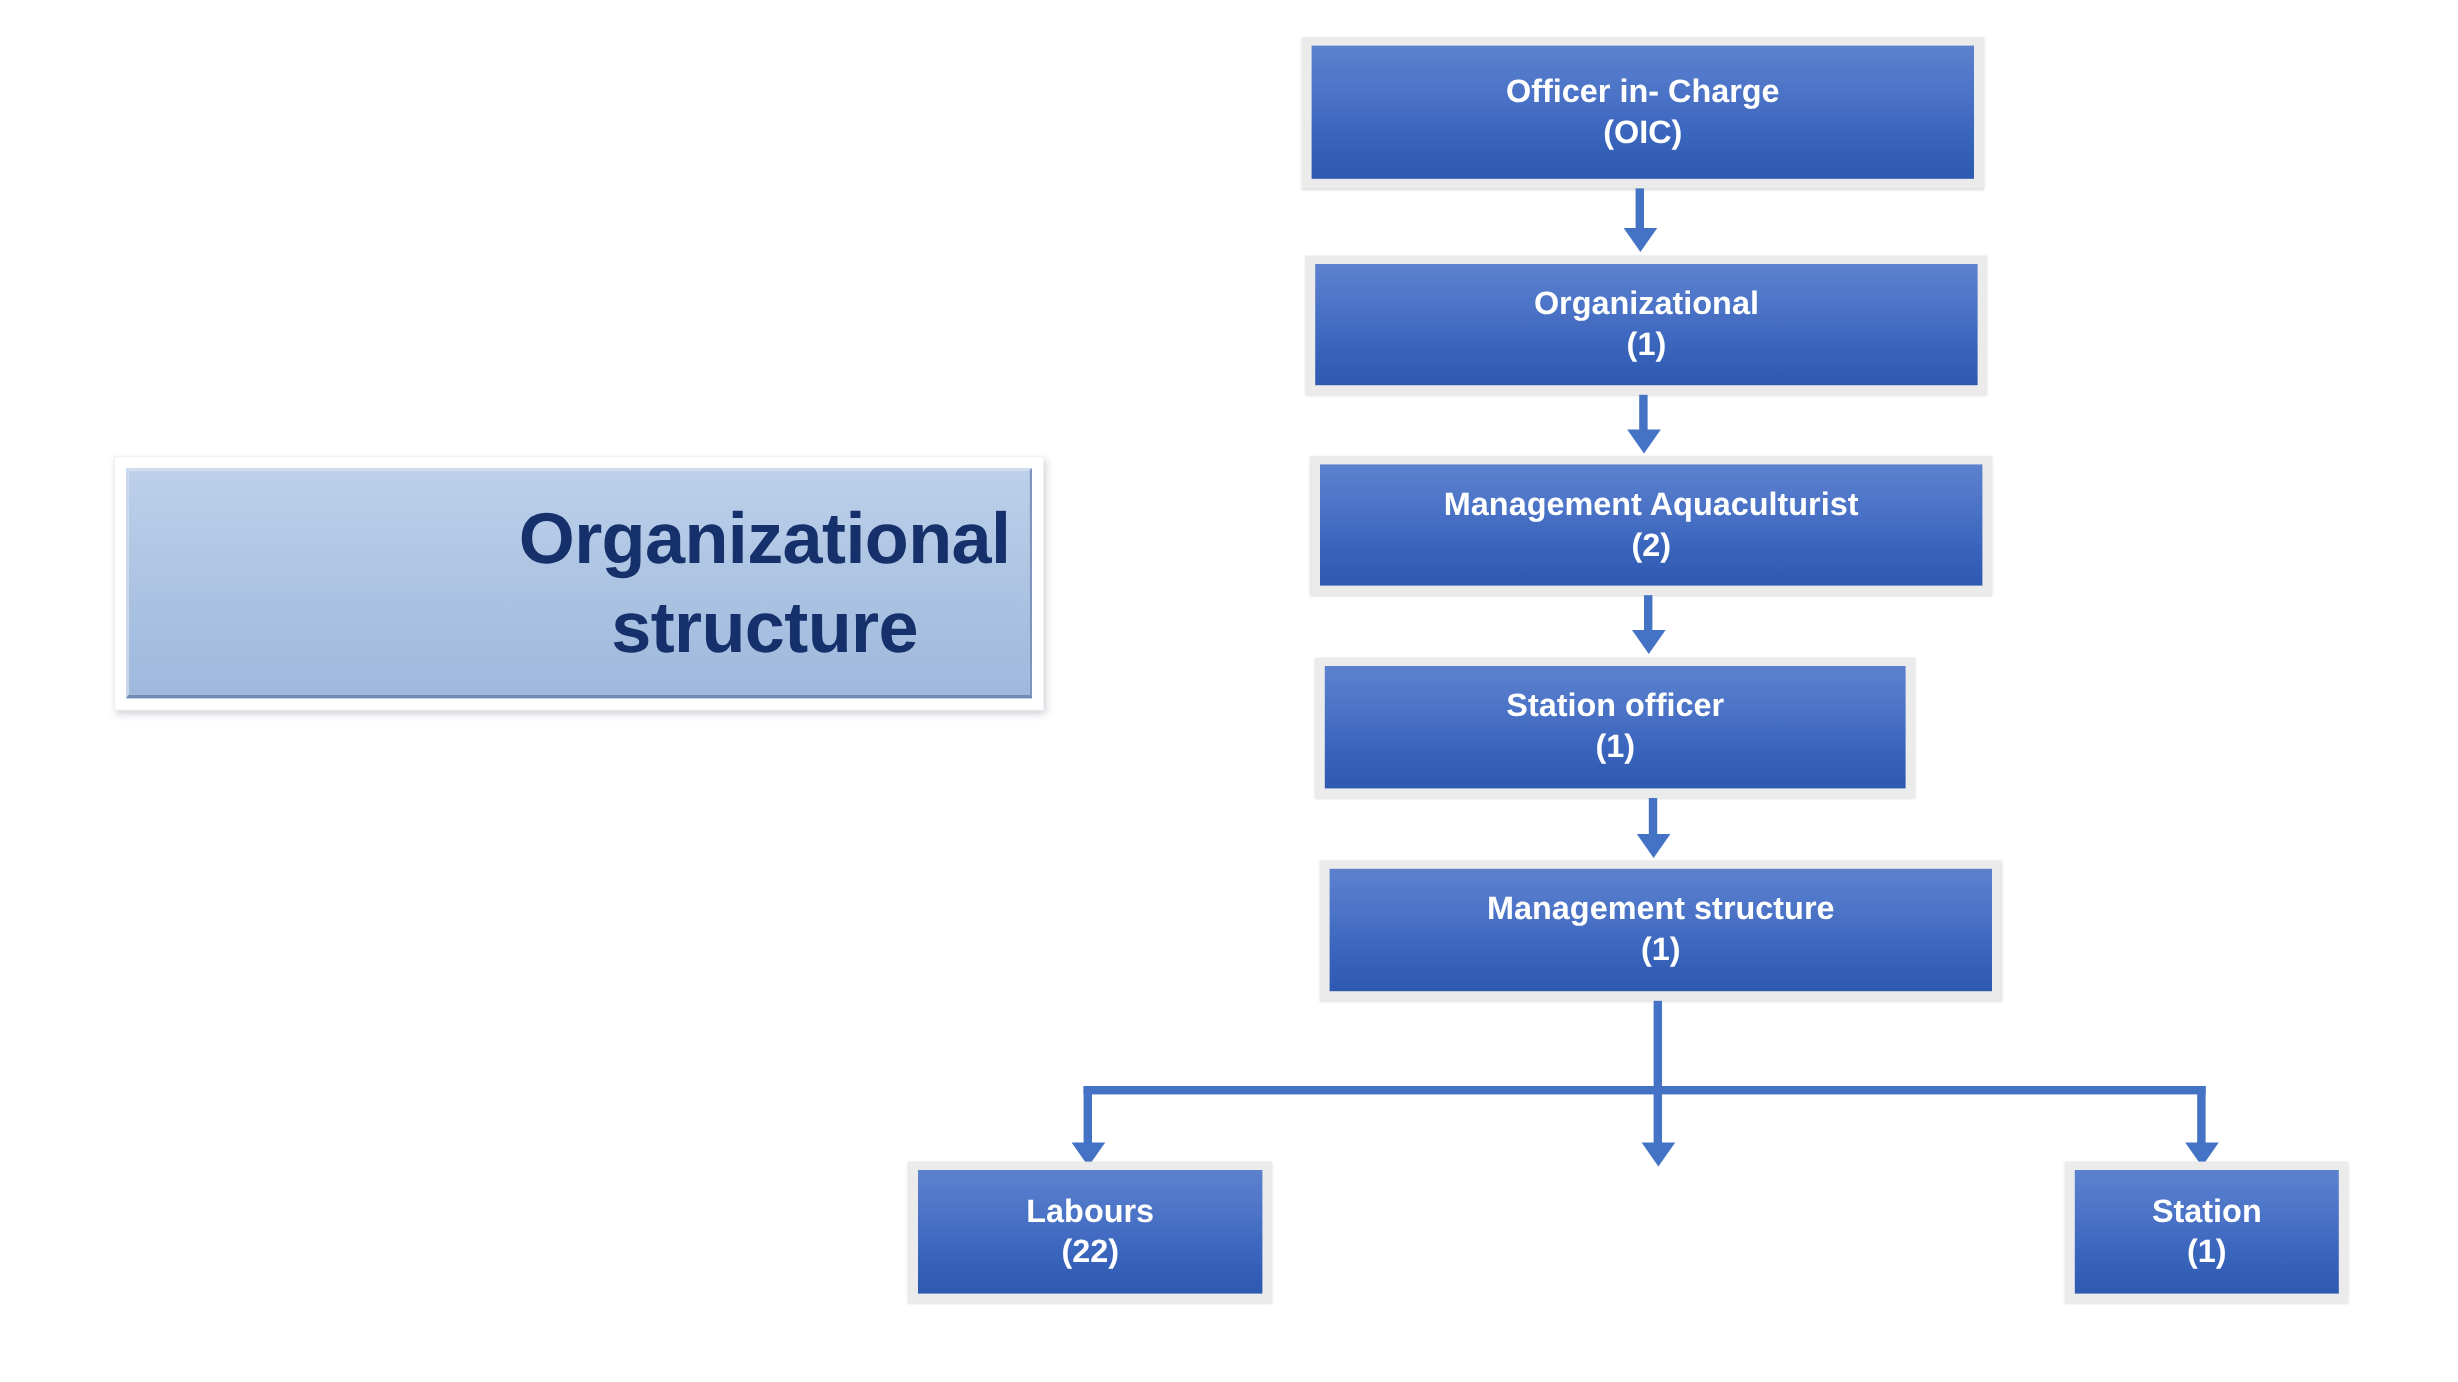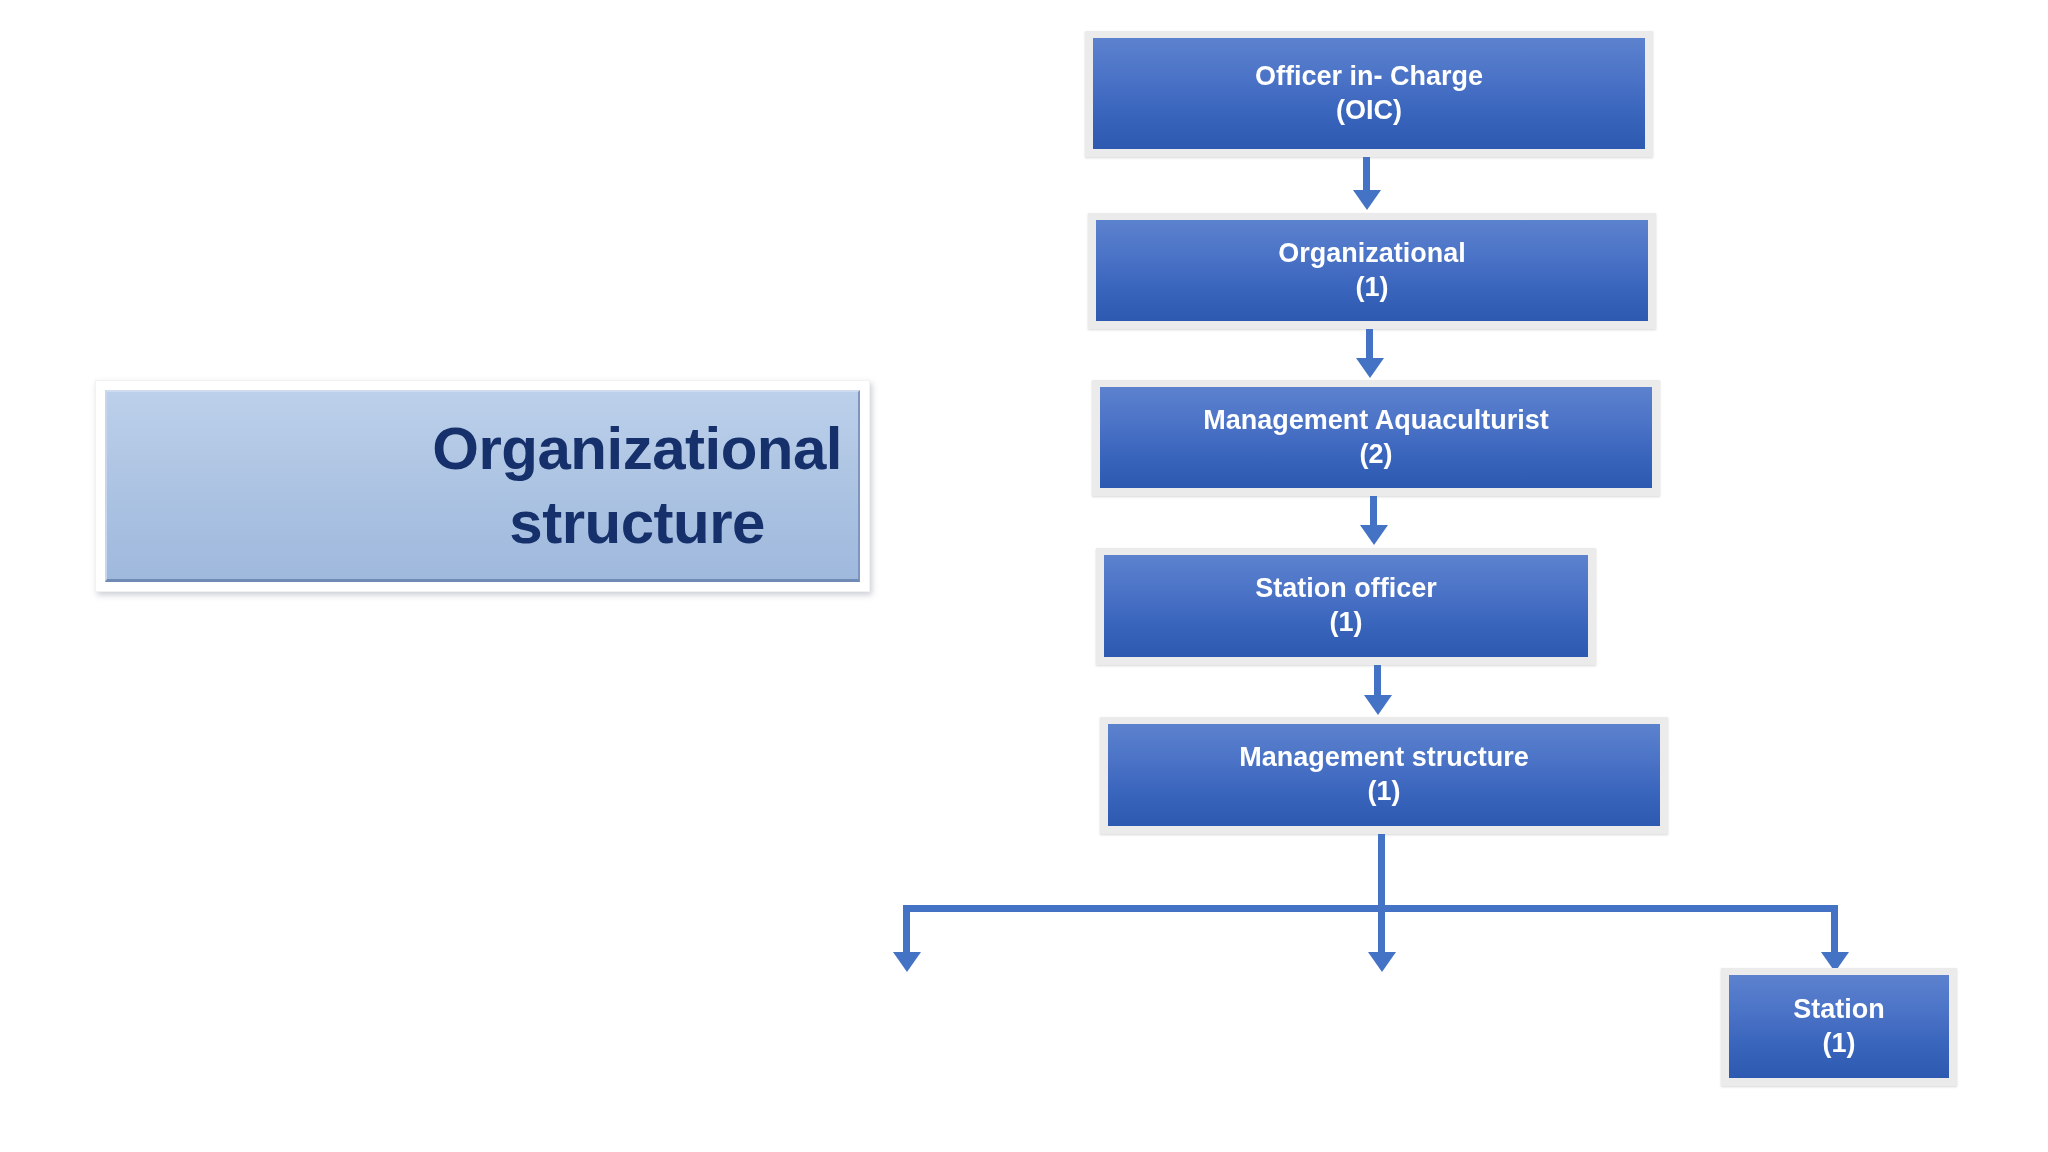--- a/index.html
+++ b/index.html
@@ -169,20 +169,26 @@
 
   <div class="conn conn-v" style="left:903px; top:905px; height:53px;"></div>
   <div class="arrowhead" style="left:893px; top:952px;"></div>
 
   <div class="conn conn-v" style="left:1378px; top:905px; height:53px;"></div>
   <div class="arrowhead" style="left:1368px; top:952px;"></div>
 
   <div class="conn conn-v" style="left:1831px; top:905px; height:53px;"></div>
   <div class="arrowhead" style="left:1821px; top:952px;"></div>
 
+  <div class="node" style="left:757px; top:968px; width:303px; height:118px;">
+    <div class="node-inner">
+      <div class="node-title">Labours</div>
+      <div class="node-count">(22)</div>
+    </div>
+  </div>
 
 
   <div class="node" style="left:1721px; top:968px; width:236px; height:118px;">
     <div class="node-inner">
       <div class="node-title">Station</div>
       <div class="node-count">(1)</div>
     </div>
   </div>
 
 </div>

